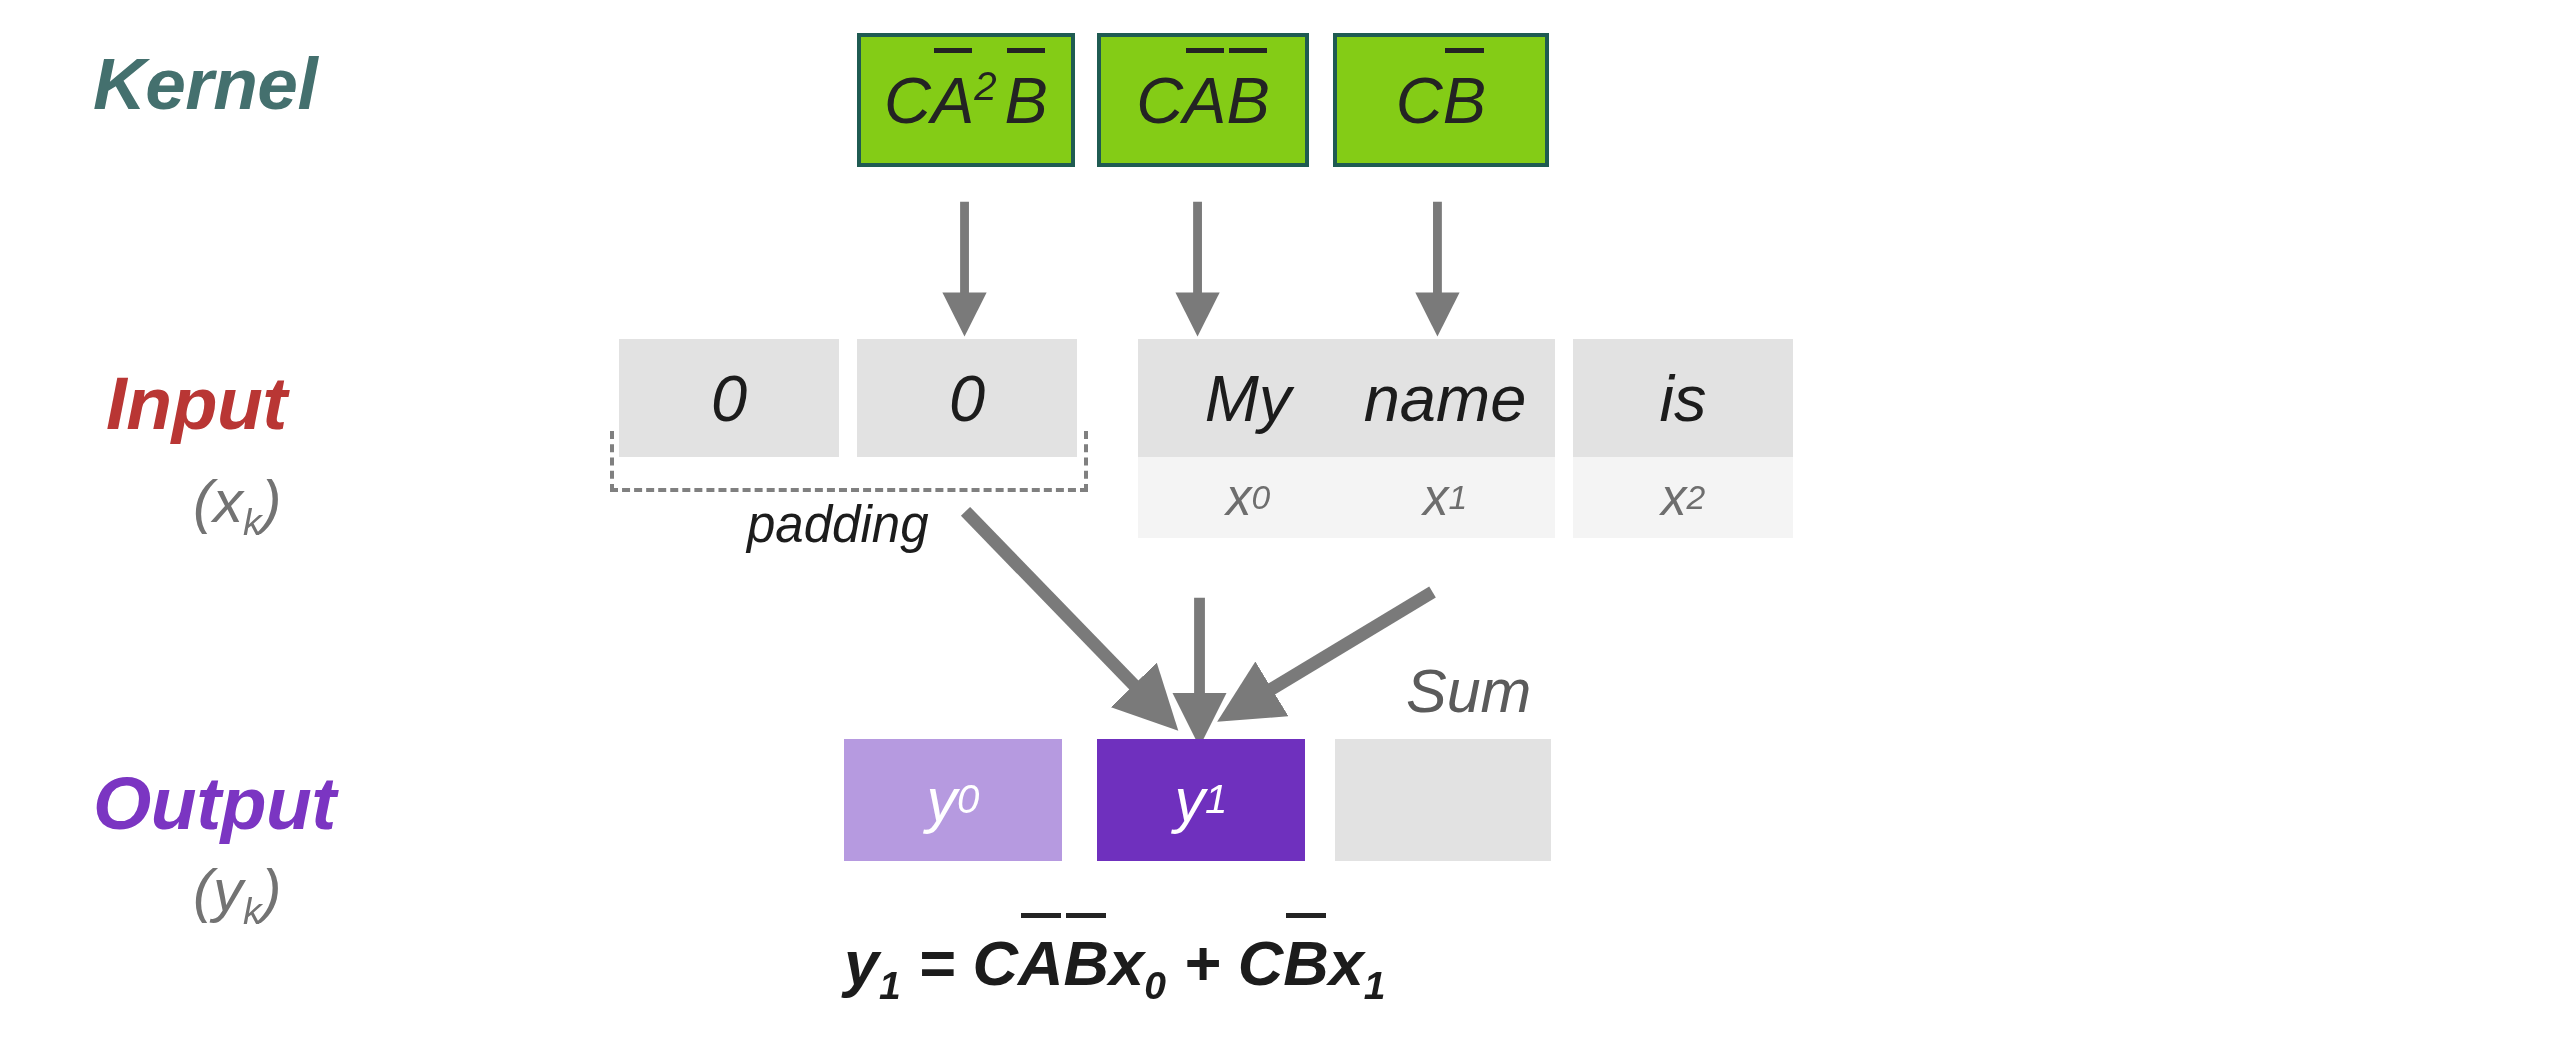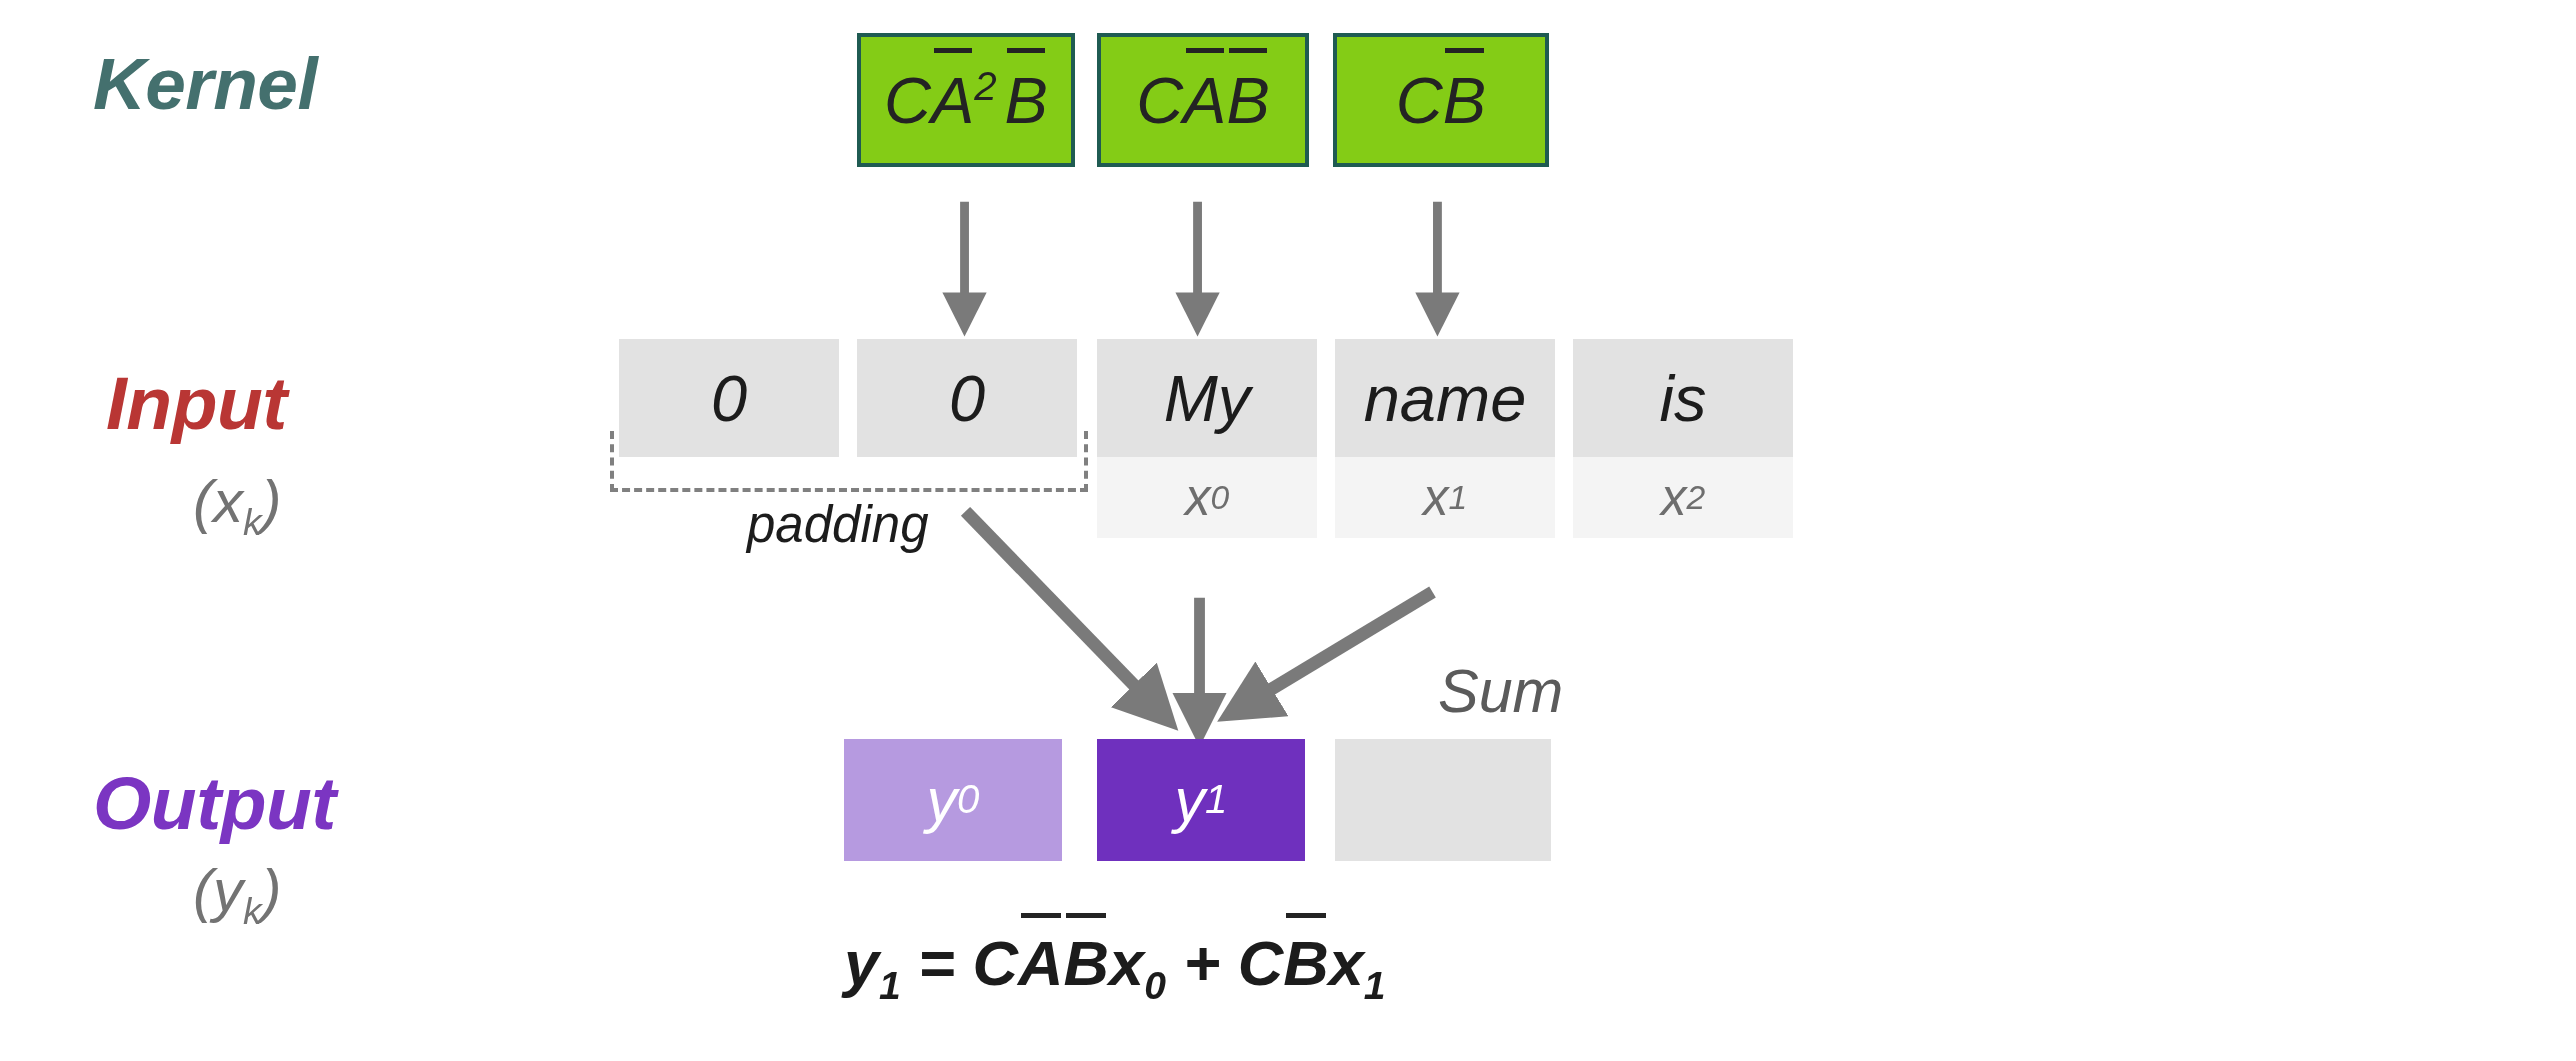--- a/index.html
+++ b/index.html
@@ -125,21 +125,21 @@
     align-items: center;
     justify-content: center;
     font-size: 51px;
     color: #6E6E6E;
     line-height: 1;
   }
   .in-idx.blank { background: transparent; }
   .in-idx sub { font-size: 0.66em; }
   #in-col-0 { left: 619px; }
   #in-col-1 { left: 857px; }
-  #in-col-2 { left: 1097px; }
+  #in-col-2 { left: 1138px; }
   #in-col-3 { left: 1335px; }
   #in-col-4 { left: 1573px; }
 
   
   #padding-box {
     position: absolute;
     left: 610px;
     top: 431px;
     width: 478px;
     height: 61px;
@@ -159,21 +159,20 @@
 
   
   #sum-label {
     position: absolute;
     left: 1406px;
     top: 661px;
     font-size: 61px;
     color: #5B5B5B;
     line-height: 1;
     white-space: nowrap;
-    margin-left: 32px;
   }
 
   
   .out-box {
     position: absolute;
     top: 739px;
     height: 122px;
     display: flex;
     align-items: center;
     justify-content: center;

